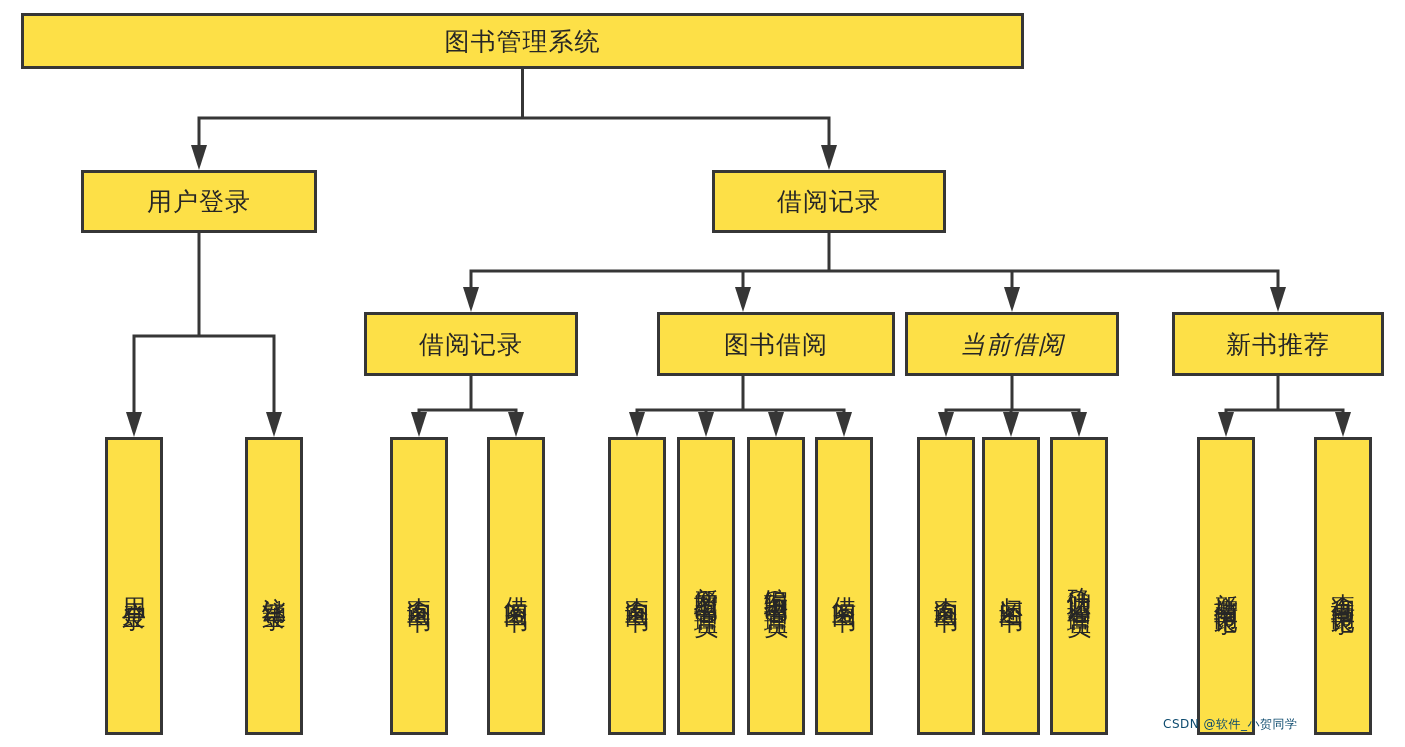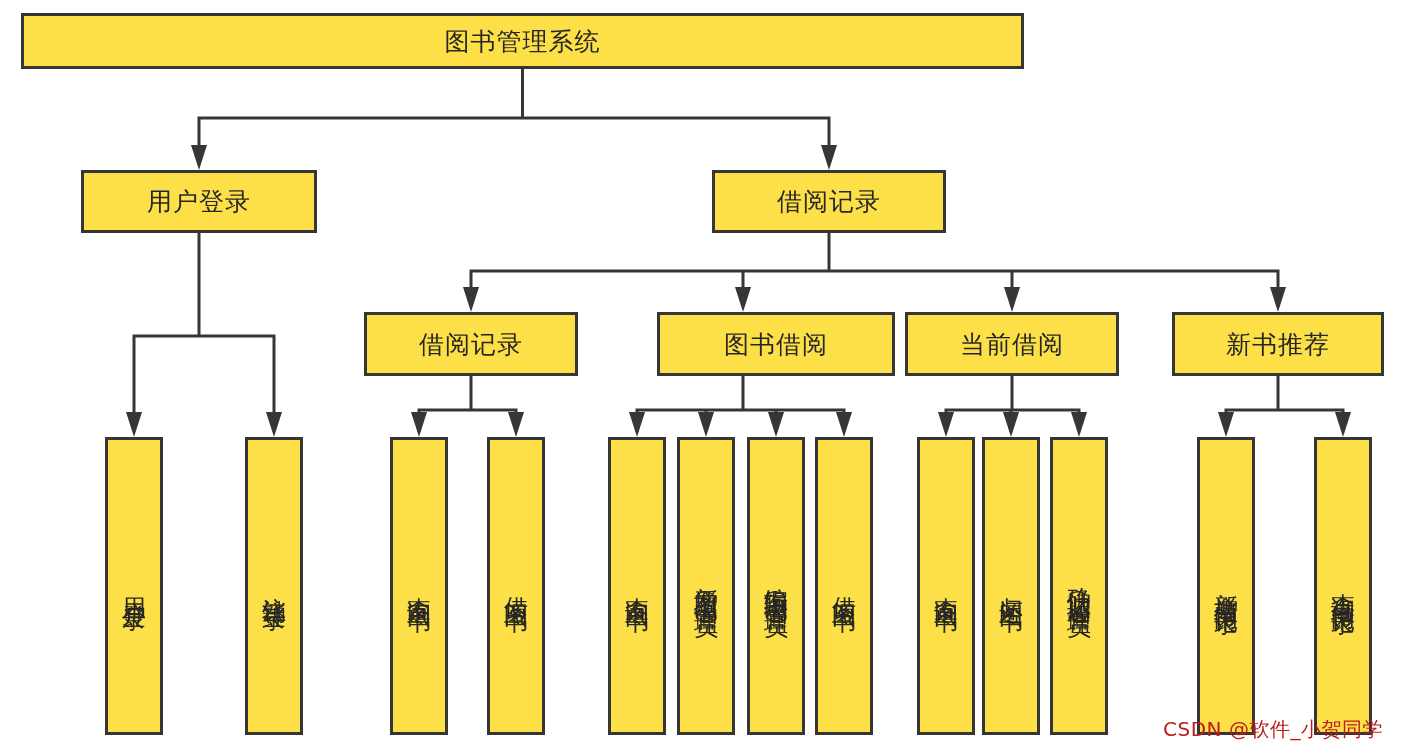--- a/index.html
+++ b/index.html
@@ -47,43 +47,43 @@
   }
   
   .n-root { left: 21px; top: 13px; width: 1003px; height: 56px; }
   
   .n-userlogin { left: 81px;  top: 170px; width: 236px; height: 63px; }
   .n-bookmgmt  { left: 712px; top: 170px; width: 234px; height: 63px; }
   
   .n-l3 { top: 312px; height: 64px; }
   .n-recommend { left: 364px;  width: 214px; }
   .n-borrow    { left: 624px;  width: 238px; margin-left: 33px; }
-  .n-current   { left: 905px;  width: 214px; }
+  .n-current   { left: 905px;  width: 214px; font-style: italic; }
   .n-records   { left: 1172px; width: 212px; }
   
   .n-leaf { top: 437px; width: 58px; height: 298px; }
   .x-105  { left: 105px; }
   .x-245  { left: 245px; }
   .x-390  { left: 390px; }
   .x-487  { left: 487px; }
   .x-608  { left: 608px; }
   .x-677  { left: 677px; }
   .x-747  { left: 747px; }
   .x-815  { left: 815px; }
   .x-917  { left: 917px; }
   .x-982  { left: 982px; }
   .x-1050 { left: 1050px; }
   .x-1197 { left: 1197px; }
   .x-1314 { left: 1314px; }
   .watermark {
     position: absolute;
     left: 1163px;
     top: 716px;
-    font-size: 20px;
-    color: #b91c1c;
+    font-size: 12px;
+    color: #0c4a6e;
     z-index: 3;
     white-space: nowrap;
     letter-spacing: 0.5px;
   }
 </style>
 </head>
 <body>
 
 <div class="canvas">
 

